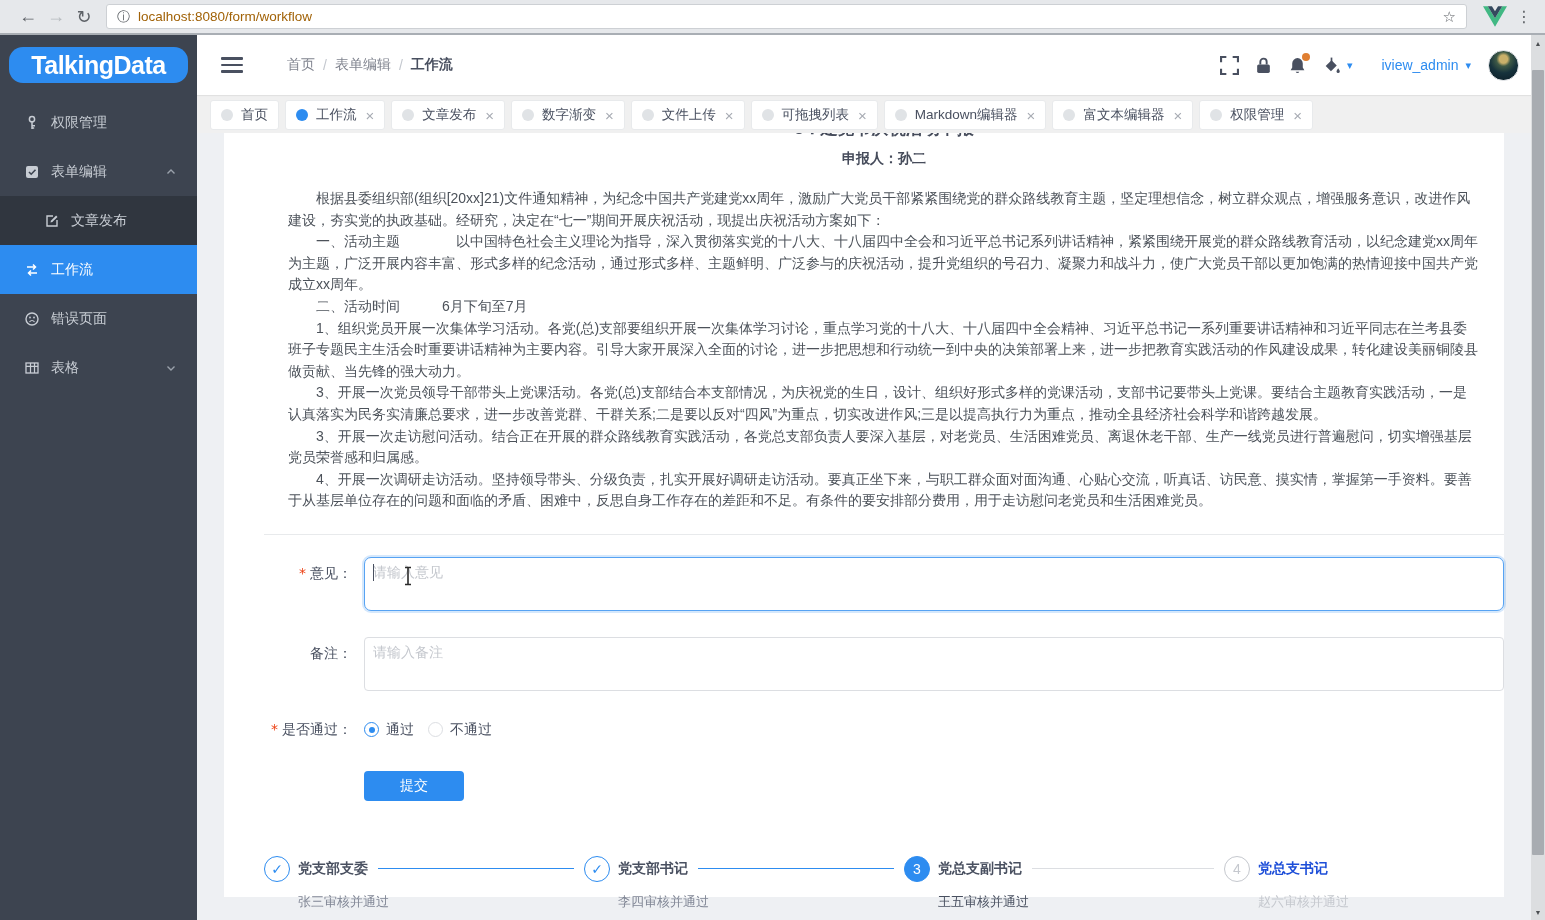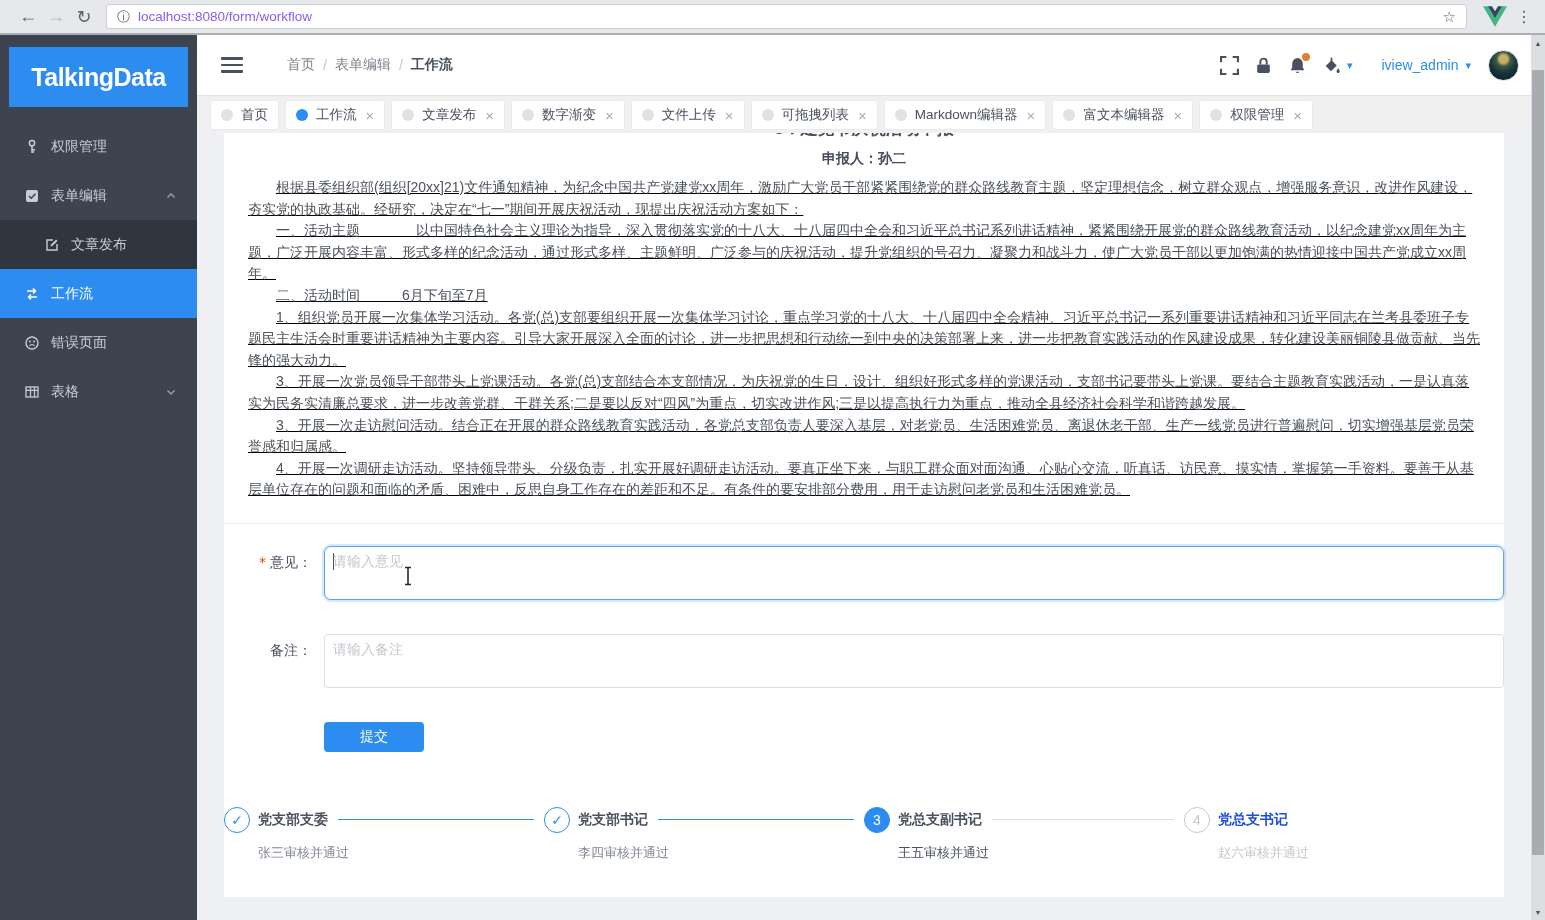--- a/index.html
+++ b/index.html
@@ -4,30 +4,30 @@
 <style>
   * { margin:0; padding:0; box-sizing:border-box; }
   html,body { width:1545px; height:920px; overflow:hidden; font-family:"Liberation Sans","DejaVu Sans",sans-serif; background:#eef0f3; }
 
   
   .chrome { height:35px; background:#e6e8eb; border-bottom:2px solid #a9aeb4; display:flex; align-items:center; padding:0 10px 0 14px; }
   .nav-btn { font-size:18px; color:#5f6368; width:28px; text-align:center; cursor:pointer; }
   .nav-btn.disabled { color:#b7bbbf; }
   .urlbar { flex:1; height:25px; background:#fff; border:1px solid #cdd0d4; border-radius:3px; margin:0 10px 0 8px; display:flex; align-items:center; padding:0 10px; }
   .urlbar .info { color:#5f6368; font-size:13px; margin-right:8px; }
-  .urlbar .url { font-size:13.5px; color:#8b5cf6; flex:1; }
+  .urlbar .url { font-size:13.5px; color:#a16207; flex:1; }
   .urlbar .star { color:#5f6368; font-size:15px; }
   .vue-icon { width:24px; height:21px; margin:0 6px; }
   .dots { font-size:16px; color:#5f6368; width:22px; text-align:center; }
 
   .app { display:flex; height:885px; position:relative; }
 
   
   .sidebar { width:197px; background:#3d4450; flex:none; }
-  .logo { margin:12px 9px 0; height:60px; background:#2d8cf0; border-radius:0; color:#fff; font-weight:bold; font-size:25px; display:flex; align-items:center; justify-content:center; letter-spacing:-0.5px; }
+  .logo { margin:12px 9px 0; height:36px; background:#2d8cf0; border-radius:14px; color:#fff; font-weight:bold; font-size:25px; display:flex; align-items:center; justify-content:center; letter-spacing:-0.5px; }
   .menu { margin-top:15px; }
   .mi { height:49px; display:flex; align-items:center; padding:0 20px 0 24px; color:#c8cdd4; font-size:14px; cursor:pointer; }
   .mi .ic { width:16px; height:16px; margin-right:11px; flex:none; }
   .mi .chev { margin-left:auto; width:12px; height:12px; color:#9aa1ab; }
   .mi.sub { background:#30363f; padding-left:44px; }
   .mi.active { background:#2d8cf0; color:#fff; }
 
   
   .main { flex:1; display:flex; flex-direction:column; position:relative; }
   .hdr { height:60px; background:#fff; display:flex; align-items:center; padding:0 26px 0 24px; box-shadow:0 1px 1px rgba(0,0,0,.06); position:relative; z-index:3; }
@@ -46,29 +46,29 @@
 
   
   .tabbar { height:38px; background:#f0f0f0; display:flex; align-items:center; padding:2px 6px 0 13px; gap:6px; }
   .tab { height:30px; background:#fff; border:1px solid #e8eaec; border-radius:3px; display:flex; align-items:center; padding:0 10px; font-size:13.5px; color:#495060; cursor:pointer; white-space:nowrap; }
   .tab .dot { width:12px; height:12px; border-radius:50%; background:#e0e3e6; margin-right:8px; }
   .tab.active .dot { background:#2d8cf0; }
   .tab .x { margin-left:9px; color:#a7abb3; font-size:15px; line-height:1; }
 
   
   .content { flex:1; position:relative; overflow:hidden; background:#eef0f3; }
-  .card { position:absolute; left:27px; width:1280px; top:-26px; bottom:23px; background:#fff; padding-top:10px; }
+  .card { position:absolute; left:27px; width:1280px; top:-26px; bottom:23px; background:#fff; padding-top:10px;padding-left:40px; }
   .doc-title { text-align:center; font-size:17px; font-weight:bold; color:#464c5b; line-height:24px; }
   .doc-app { text-align:center; font-size:14px; font-weight:bold; color:#464c5b; margin-top:9px; }
-  .doc-body { margin:9px 24px 0;text-decoration:underline; }
+  .doc-body { margin:20px 24px 0; }
   .doc-body p { text-indent:2em; font-size:14px; line-height:21.6px; color:#4c525a; }
   .divider { border-top:1px solid #e8eaec; margin-top:22px; }
 
   .form { margin-top:22px; }
-  .frow { display:flex; margin-bottom:34px; }
+  .frow { display:flex; margin-bottom:26px; }
   .flabel { width:100px; flex:none; text-align:right; padding:8px 12px 0 0; font-size:14px; color:#495060; }
   .flabel.req::before { content:"*"; color:#ed4014; margin-right:4px; font-family:"DejaVu Sans",sans-serif; }
   .fctrl { flex:1; position:relative; }
   textarea.ta { width:100%; height:54px; border:1px solid #dcdee2; border-radius:4px; font-size:14px; padding:6px 8px; color:#495060; resize:none; outline:none; font-family:inherit; display:block; }
   textarea.ta::placeholder { color:#c5c8ce; }
   textarea.ta.focused { border-color:#57a3f3; box-shadow:0 0 0 2px rgba(45,140,240,.2);border-radius:7px; }
   .text-caret { position:absolute; left:9px; top:7px; width:1px; height:17px; background:#495060; }
 
   .radio-row .flabel { padding-top:4px; }
   .radios { display:flex; align-items:center; gap:14px; padding-top:4px; }
@@ -299,20 +299,33 @@
               <textarea class="ta focused" placeholder="请输入意见" style=""></textarea>
               <span class="text-caret"></span>
             </div>
           </div>
           <div class="frow">
             <div class="flabel">备注：</div>
             <div class="fctrl">
               <textarea class="ta" placeholder="请输入备注" style=""></textarea>
             </div>
           </div>
+          <div class="frow radio-row" style="margin-bottom:0">
+            <div class="flabel req">是否通过：</div>
+            <div class="radios">
+              <span class="radio on">
+                  <span class="rdot"></span>
+                  <span>通过</span>
+                </span>
+              <span class="radio">
+                  <span class="rdot"></span>
+                  <span>不通过</span>
+                </span>
+            </div>
+          </div>
           <div class="btn-row">
             <button class="btn">提交</button>
           </div>
         </div>
 
         <div class="steps">
           <div class="step finish">
             <div class="step-head">
               <span class="scircle">✓</span>
               <span class="stitle">党支部支委</span>

